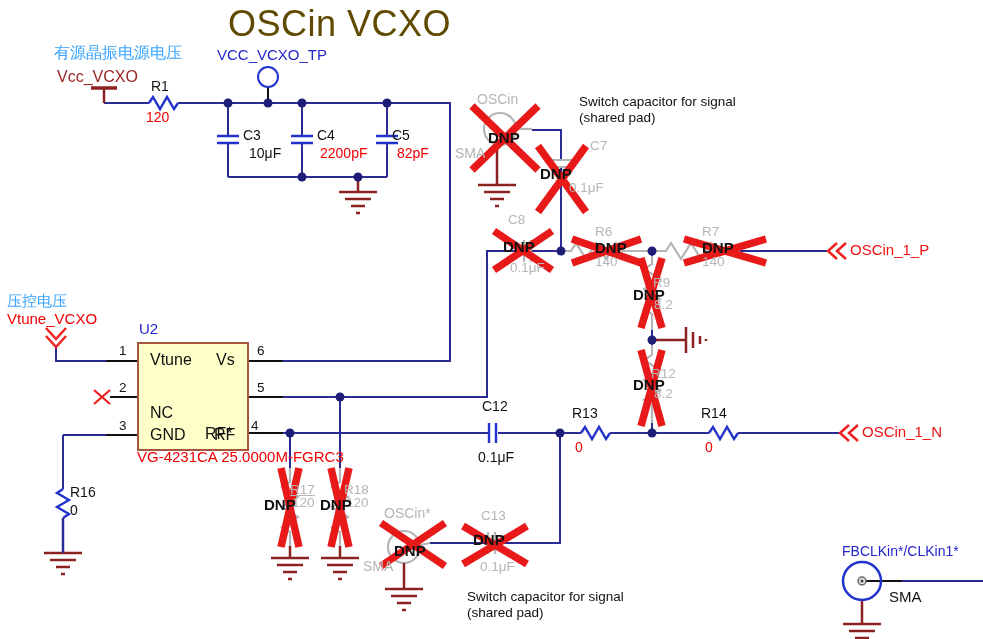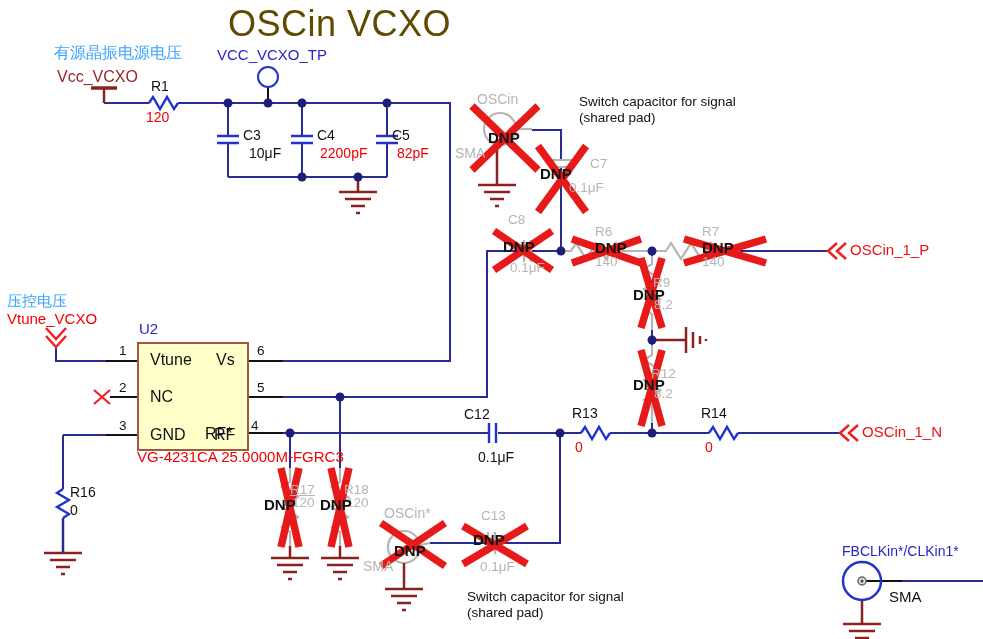--- a/index.html
+++ b/index.html
@@ -183,21 +183,21 @@
 
 <div class="t note" style="left:579px;top:94px;">
   <div>Switch capacitor for signal</div>
   <div>(shared pad)</div>
 </div>
 
 <div class="t s14 gray" style="left:477px;top:92px;">OSCin</div>
 <div class="t s14 gray" style="left:455px;top:146px;">SMA</div>
 <div class="t dnp" style="left:488px;top:130px;">DNP</div>
 
-<div class="t s13 gray" style="left:590px;top:157px;">C7</div>
+<div class="t s13 gray" style="left:590px;top:139px;">C7</div>
 <div class="t s13 gray" style="left:569px;top:181px;">0.1μF</div>
 <div class="t dnp" style="left:540px;top:166px;">DNP</div>
 
 <div class="t s13 gray" style="left:508px;top:213px;">C8</div>
 <div class="t s13 gray" style="left:510px;top:261px;">0.1μF</div>
 <div class="t dnp" style="left:503px;top:239px;">DNP</div>
 
 <div class="t s13 gray" style="left:595px;top:225px;">R6</div>
 <div class="t s13 gray" style="left:595px;top:255px;">140</div>
 <div class="t dnp" style="left:595px;top:240px;">DNP</div>
@@ -213,39 +213,39 @@
 <div class="t s13 gray" style="left:654px;top:298px;">8.2</div>
 <div class="t dnp" style="left:633px;top:287px;">DNP</div>
 
 <div class="t s13 gray" style="left:651px;top:367px;">R12</div>
 <div class="t s13 gray" style="left:654px;top:387px;">8.2</div>
 <div class="t dnp" style="left:633px;top:377px;">DNP</div>
 
 <div class="t s15 blue" style="left:139px;top:321px;">U2</div>
 <div class="t s16" style="left:150px;top:351px;">Vtune</div>
 <div class="t s16" style="left:216px;top:351px;">Vs</div>
-<div class="t s16" style="left:150px;top:388px;">NC</div>
+<div class="t s16" style="left:150px;top:404px;">NC</div>
 <div class="t s16" style="left:205px;top:388px;margin-top:37px;">RF*</div>
 <div class="t s16" style="left:150px;top:426px;">GND</div>
 <div class="t s16" style="left:214px;top:426px;">RF</div>
 <div class="t s13" style="left:119px;top:344px;">1</div>
 <div class="t s13" style="left:119px;top:381px;">2</div>
 <div class="t s13" style="left:119px;top:419px;">3</div>
 <div class="t s13" style="left:257px;top:344px;">6</div>
 <div class="t s13" style="left:257px;top:381px;">5</div>
 <div class="t s13" style="left:251px;top:419px;">4</div>
 <div class="t s15 red" style="left:137px;top:449px;">VG-4231CA 25.0000M-FGRC3</div>
 
 <div class="t s15 lblue" style="left:7px;top:293px;">压控电压</div>
 <div class="t s15 red" style="left:7px;top:311px;">Vtune_VCXO</div>
 
 <div class="t s14" style="left:70px;top:485px;">R16</div>
 <div class="t s14" style="left:70px;top:503px;">0</div>
 
-<div class="t s14" style="left:464px;top:399px;margin-top:8px;">C12</div>
+<div class="t s14" style="left:482px;top:399px;">C12</div>
 <div class="t s14" style="left:478px;top:450px;">0.1μF</div>
 
 <div class="t s14" style="left:572px;top:406px;">R13</div>
 <div class="t s14 red" style="left:575px;top:440px;">0</div>
 <div class="t s14" style="left:701px;top:406px;">R14</div>
 <div class="t s14 red" style="left:705px;top:440px;">0</div>
 
 <div class="t s13 gray" style="left:290px;top:483px;text-decoration:underline;">R17</div>
 <div class="t s13 gray" style="left:292px;top:496px;">120</div>
 <div class="t dnp" style="left:264px;top:497px;">DNP</div>

